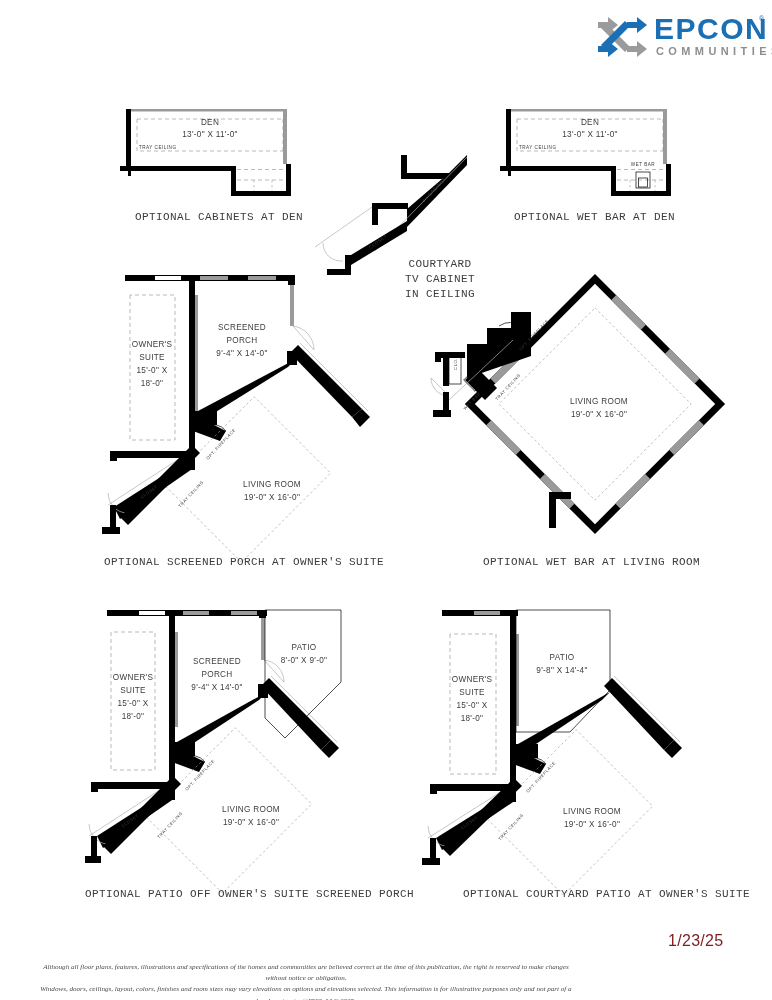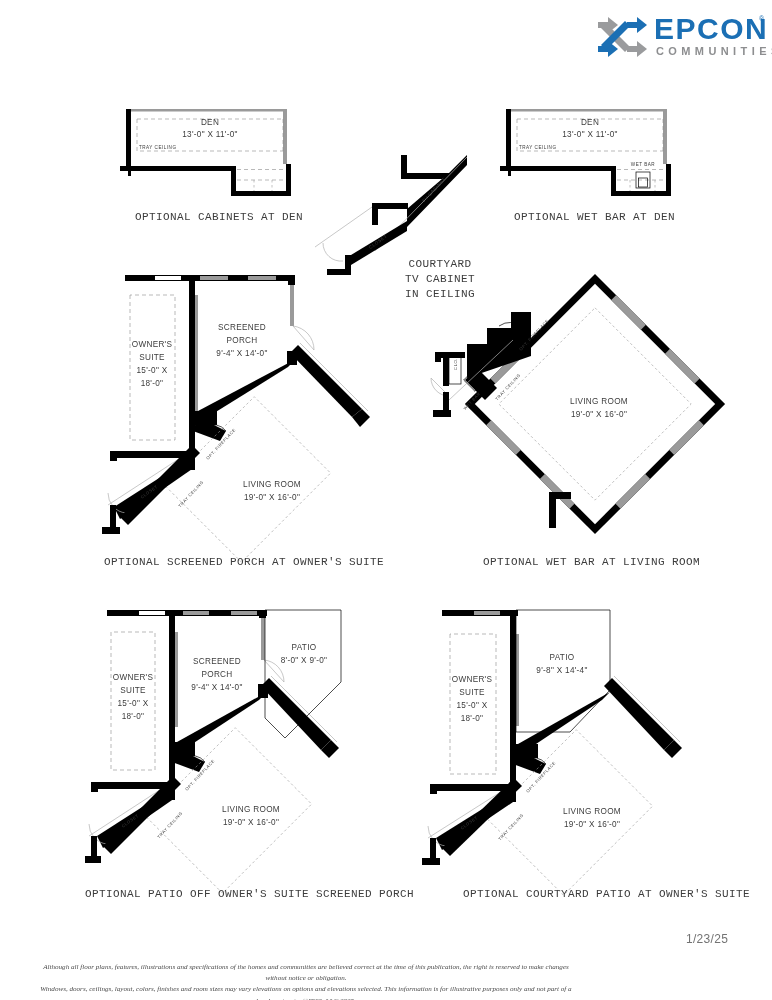--- a/index.html
+++ b/index.html
@@ -47,22 +47,22 @@
     font-family: Liberation Mono, monospace;
     font-size: 11px;
     letter-spacing: 0.4px;
     color: #3c3c3c;
     white-space: nowrap;
   }
   .caption.multi { line-height: 15px; text-align: center; white-space: normal; }
 
   
   #date-stamp {
-    position: absolute; left: 686px; top: 932px;
-    font-size: 12px; color: #737373; letter-spacing: 0.3px;
+    position: absolute; left: 668px; top: 932px;
+    font-size: 16px; color: #7f1d1d; letter-spacing: 0.3px;
   }
   #disclaimer {
     position: absolute; left: 0; top: 962px; width: 612px;
     text-align: center;
     font-family: "Liberation Serif", serif;
     font-style: italic;
     font-size: 7.1px;
     line-height: 11.2px;
     color: #4a4a4a;
   }

